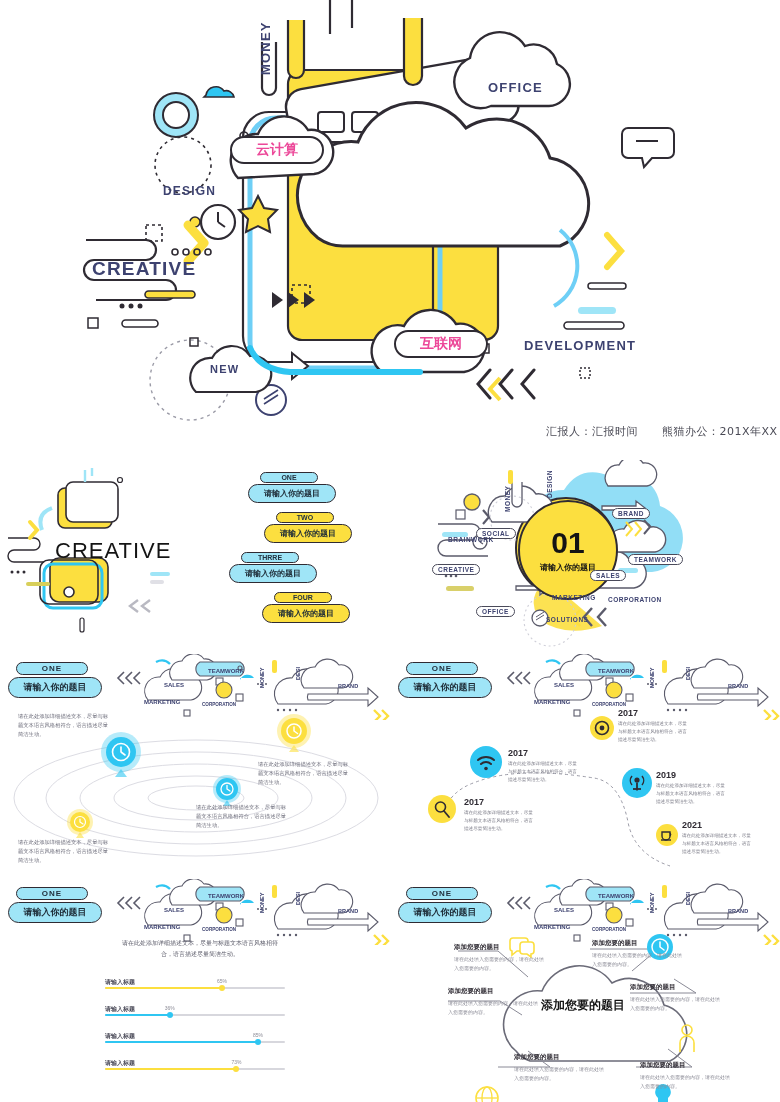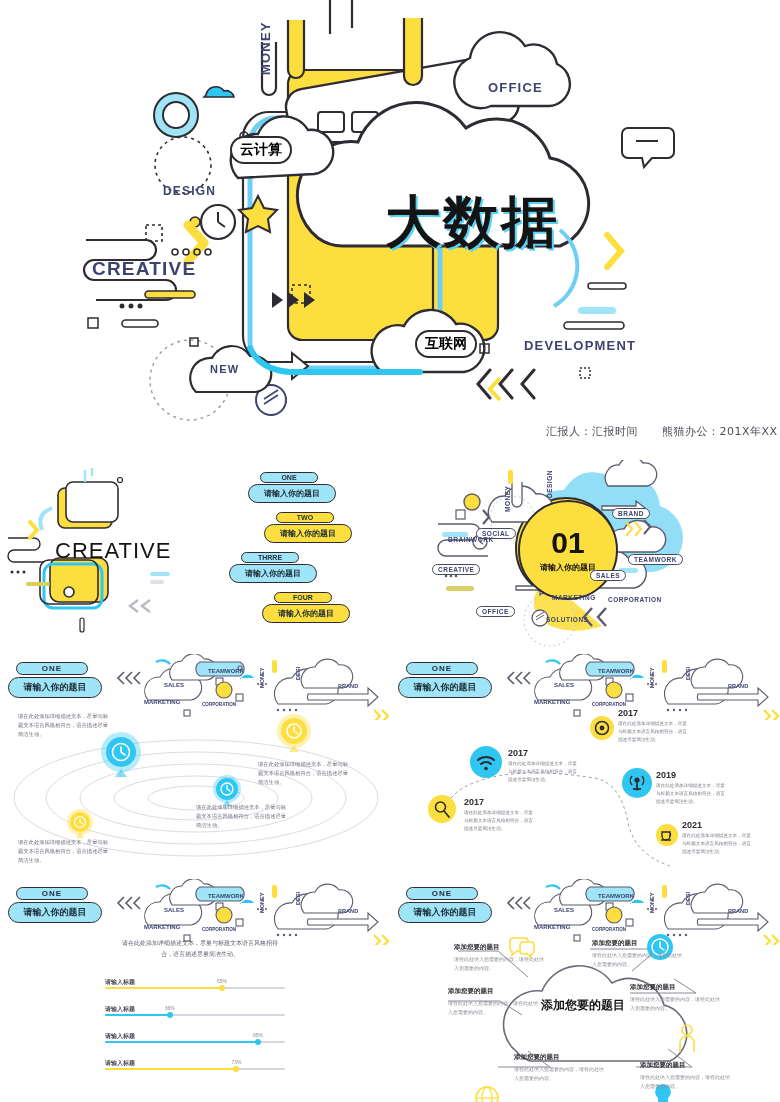--- a/index.html
+++ b/index.html
@@ -18,24 +18,24 @@
   .cn{font-family:"DejaVu Sans","Liberation Sans",sans-serif;}
 
   
   .cover-title{
     position:absolute;left:352px;top:185px;width:240px;text-align:center;
     font-size:56px;font-weight:bold;color:#141414;letter-spacing:2px;
     text-shadow:2px 2px 0 #5ad2f4;z-index:40;
   }
   .cloudtag{
     position:absolute;z-index:35;background:#fff;border:2.5px solid #2f2b33;
-    border-radius:30px;padding:3px 8px;font-size:14px;font-weight:bold;color:#000000;
+    border-radius:30px;padding:3px 24px;font-size:14px;font-weight:bold;color:#ec4899;
   }
   .tag-yun{left:230px;top:136px;}
-  .tag-net{left:415px;top:330px;}
+  .tag-net{left:394px;top:330px;}
   .word{position:absolute;font-weight:bold;color:#3d4270;letter-spacing:1.2px;z-index:30;}
   .w-money{left:258px;top:75px;font-size:13px;transform:rotate(-90deg);transform-origin:left top;}
   .w-coding{left:488px;top:80px;font-size:13px;}
   .w-design{left:163px;top:184px;font-size:12px;}
   .w-creative{left:92px;top:258px;font-size:19px;}
   .w-dev{left:524px;top:338px;font-size:13px;}
   .w-new{left:210px;top:363px;font-size:11px;color:#3d4270;z-index:36;}
   .footer-line{position:absolute;left:0;top:424px;width:780px;text-align:center;
     font-size:11px;color:#4a4a55;letter-spacing:.5px;}
   .footer-line span{margin:0 10px;}
@@ -199,21 +199,20 @@
       <g stroke="#2f2b33" stroke-width="1.5" fill="none">
         <rect x="88" y="318" width="10" height="10"></rect>
           <rect x="190" y="338" width="8" height="8"></rect>
         <rect x="580" y="368" width="10" height="10" stroke-dasharray="2 2"></rect>
         <rect x="480" y="344" width="9" height="9"></rect>
       </g>
       <circle cx="244" cy="136" r="4" fill="none" stroke="#2f2b33" stroke-width="1.6"></circle>
     </g>
   </svg>
 
-  <div class="cover-title cn">大数据</div>
   <div class="cloudtag tag-yun cn">云计算</div>
   <div class="cloudtag tag-net cn">互联网</div>
 
   <div class="word w-money">MONEY</div>
 
   <div class="word w-coding">OFFICE</div>
   <div class="word w-design">DESIGN</div>
   <div class="word w-creative">CREATIVE</div>
   <div class="word w-dev">DEVELOPMENT</div>
   <div class="word w-new">NEW</div>

